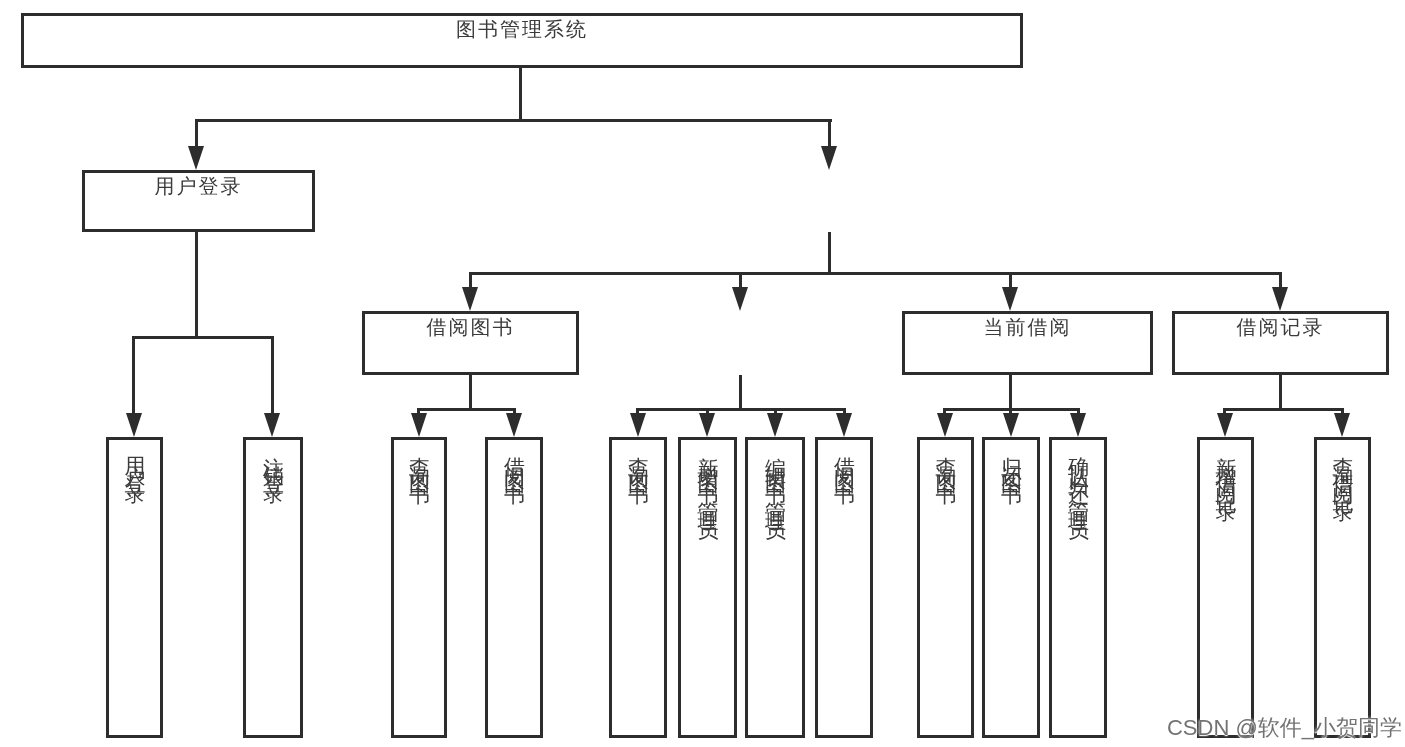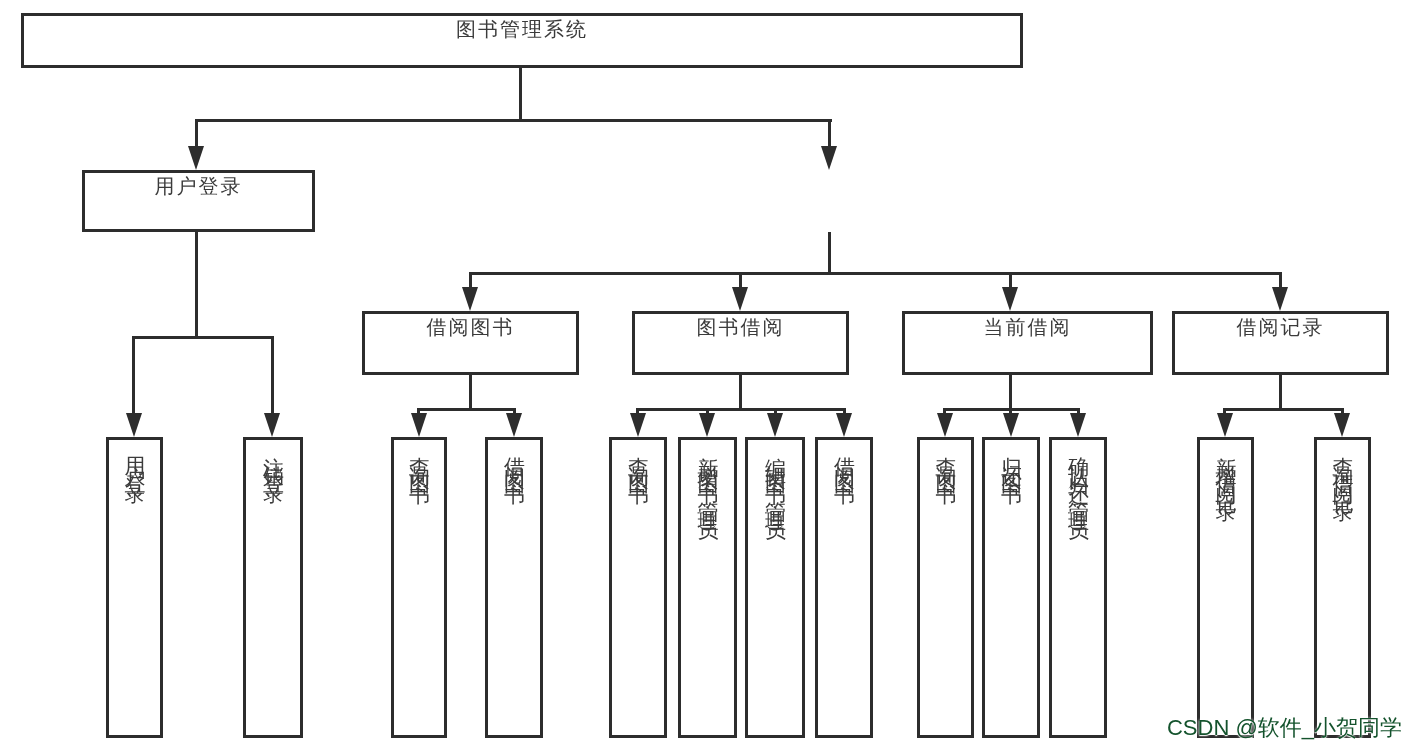--- a/index.html
+++ b/index.html
@@ -18,21 +18,21 @@
     font-size:21px; letter-spacing:9px; line-height:1; white-space:nowrap;
   }
   .cline { position:absolute; background:#2d2d2d; }
   .arrow {
     position:absolute; width:0; height:0;
     border-left:8px solid transparent; border-right:8px solid transparent;
     border-top:24px solid #2d2d2d;
   }
   .watermark {
     position:absolute; right:3px; bottom:4px;
-    font-size:22px; color:#14532d; z-index:10;
+    font-size:22px; color:#737373; z-index:10;
     text-shadow:0 1px 1px #ffffff, 0 0 3px #ffffff;
     white-space:nowrap;
   }
 </style>
 </head>
 <body>
 
 <div class="canvas">
 
   <div class="node" style="left:21px;top:13px;width:1002px;height:55px">
@@ -63,23 +63,20 @@
   <div class="arrow" style="left:462px;top:287px"></div>
   <div class="cline" style="left:739px;top:272px;width:3px;height:18px"></div>
   <div class="arrow" style="left:732px;top:287px"></div>
   <div class="cline" style="left:1009px;top:272px;width:3px;height:18px"></div>
   <div class="arrow" style="left:1002px;top:287px"></div>
   <div class="cline" style="left:1279px;top:272px;width:3px;height:18px"></div>
   <div class="arrow" style="left:1272px;top:287px"></div>
 
   <div class="node" style="left:362px;top:311px;width:217px;height:64px">
     <span class="h-label">借阅图书</span>
-  </div>
-  <div class="node" style="left:632px;top:311px;width:217px;height:64px">
-    <span class="h-label">图书借阅</span>
   </div>
   <div class="node" style="left:902px;top:311px;width:251px;height:64px">
     <span class="h-label">当前借阅</span>
   </div>
   <div class="node" style="left:1172px;top:311px;width:217px;height:64px">
     <span class="h-label">借阅记录</span>
   </div>
 
   <div class="cline" style="left:469px;top:375px;width:3px;height:36px"></div>
   <div class="cline" style="left:417px;top:408px;width:99px;height:3px"></div>

